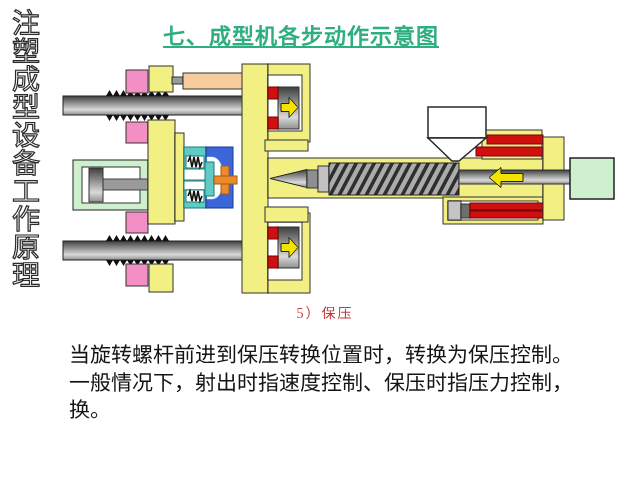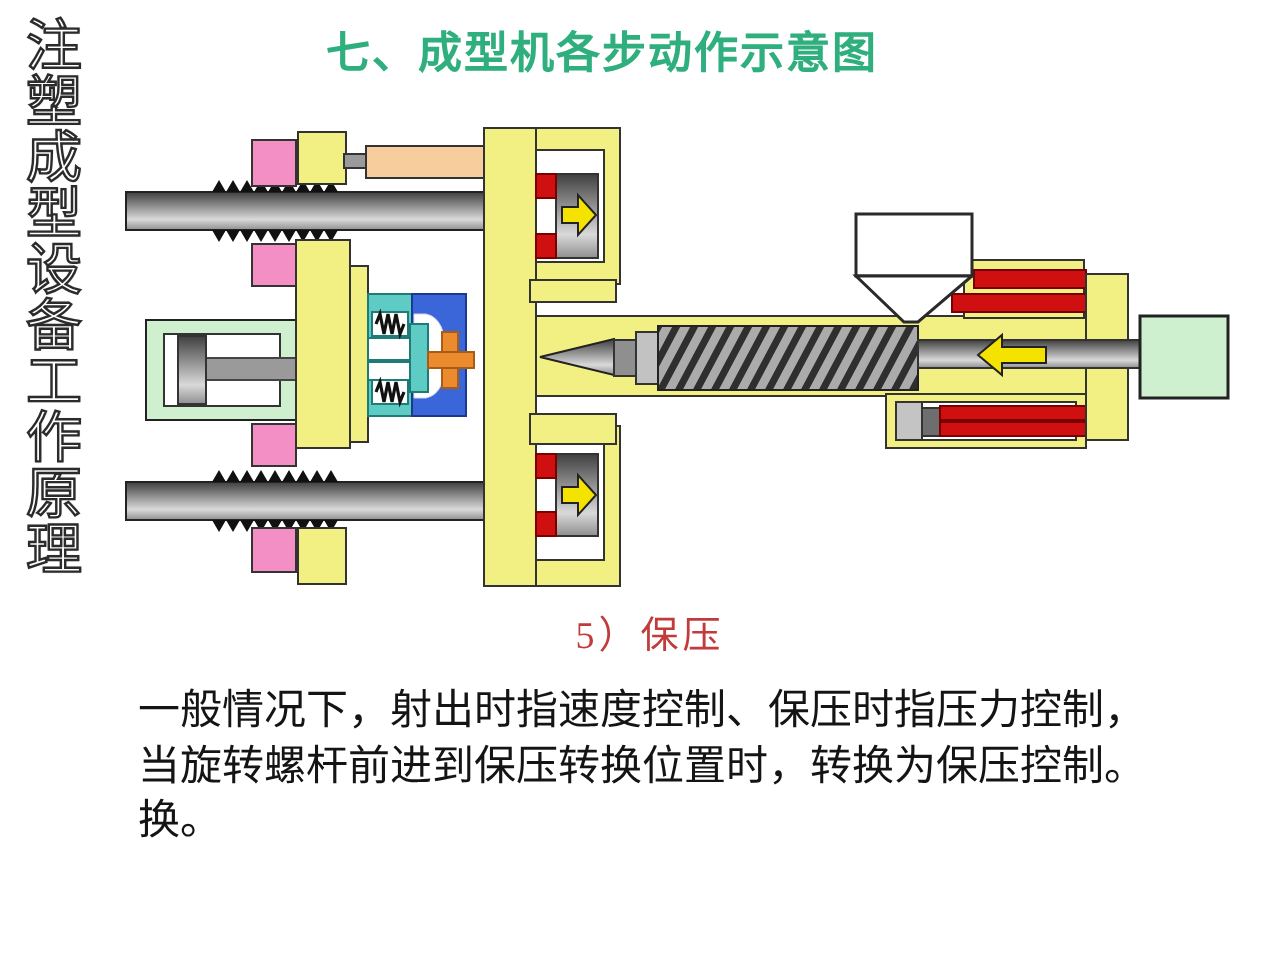--- a/index.html
+++ b/index.html
@@ -9,27 +9,28 @@
   }
   .vtitle{
     position:absolute;left:6px;top:8px;
     writing-mode:vertical-rl;text-orientation:upright;
     font-size:28px;line-height:34px;letter-spacing:0px;
     color:#ffffff;-webkit-text-stroke:1.2px #2b2b2b;
     text-shadow:0 0 1px #555;
     font-weight:normal;
   }
   .main-title{
-    position:absolute;left:0;top:8px;width:602px;text-align:center;
+    position:absolute;left:0;top:18px;width:602px;text-align:center;
     font-size:22px;font-weight:bold;letter-spacing:1px;
     color:var(--title_teal,#2FAE7E);
+    text-decoration:underline;
   }
   .step-heading{
     position:absolute;left:70px;top:302px;width:510px;text-align:center;
-    font-size:19px;letter-spacing:2px;
+    font-size:14px;letter-spacing:2px;
     color:var(--step_red,#C23A3A);
   }
   .body-text{
     position:absolute;left:69px;top:342px;width:520px;
     font-size:21px;line-height:27.5px;color:#141414;
   }
   svg{position:absolute;left:0;top:0;}
 </style>
 </head>
 <body>
@@ -166,17 +167,17 @@
     <g fill="#ffffff" stroke="#2a2a2a" stroke-width="1.5">
       <rect x="428" y="107" width="58" height="31"></rect>
       <polygon points="428,138 486,138 459,161 452,161"></polygon>
     </g>
   </svg>
 
   <div class="vtitle">注塑成型设备工作原理</div>
   <div class="main-title">七、成型机各步动作示意图</div>
   <div class="step-heading">5）保压</div>
   <div class="body-text">
+    <div>当旋转螺杆前进到保压转换位置时，转换为保压控制。</div>
     <div>一般情况下，射出时指速度控制、保压时指压力控制，</div>
-    <div>当旋转螺杆前进到保压转换位置时，转换为保压控制。</div>
     <div>换。</div>
   </div>
 </div>
 
 </body></html>

